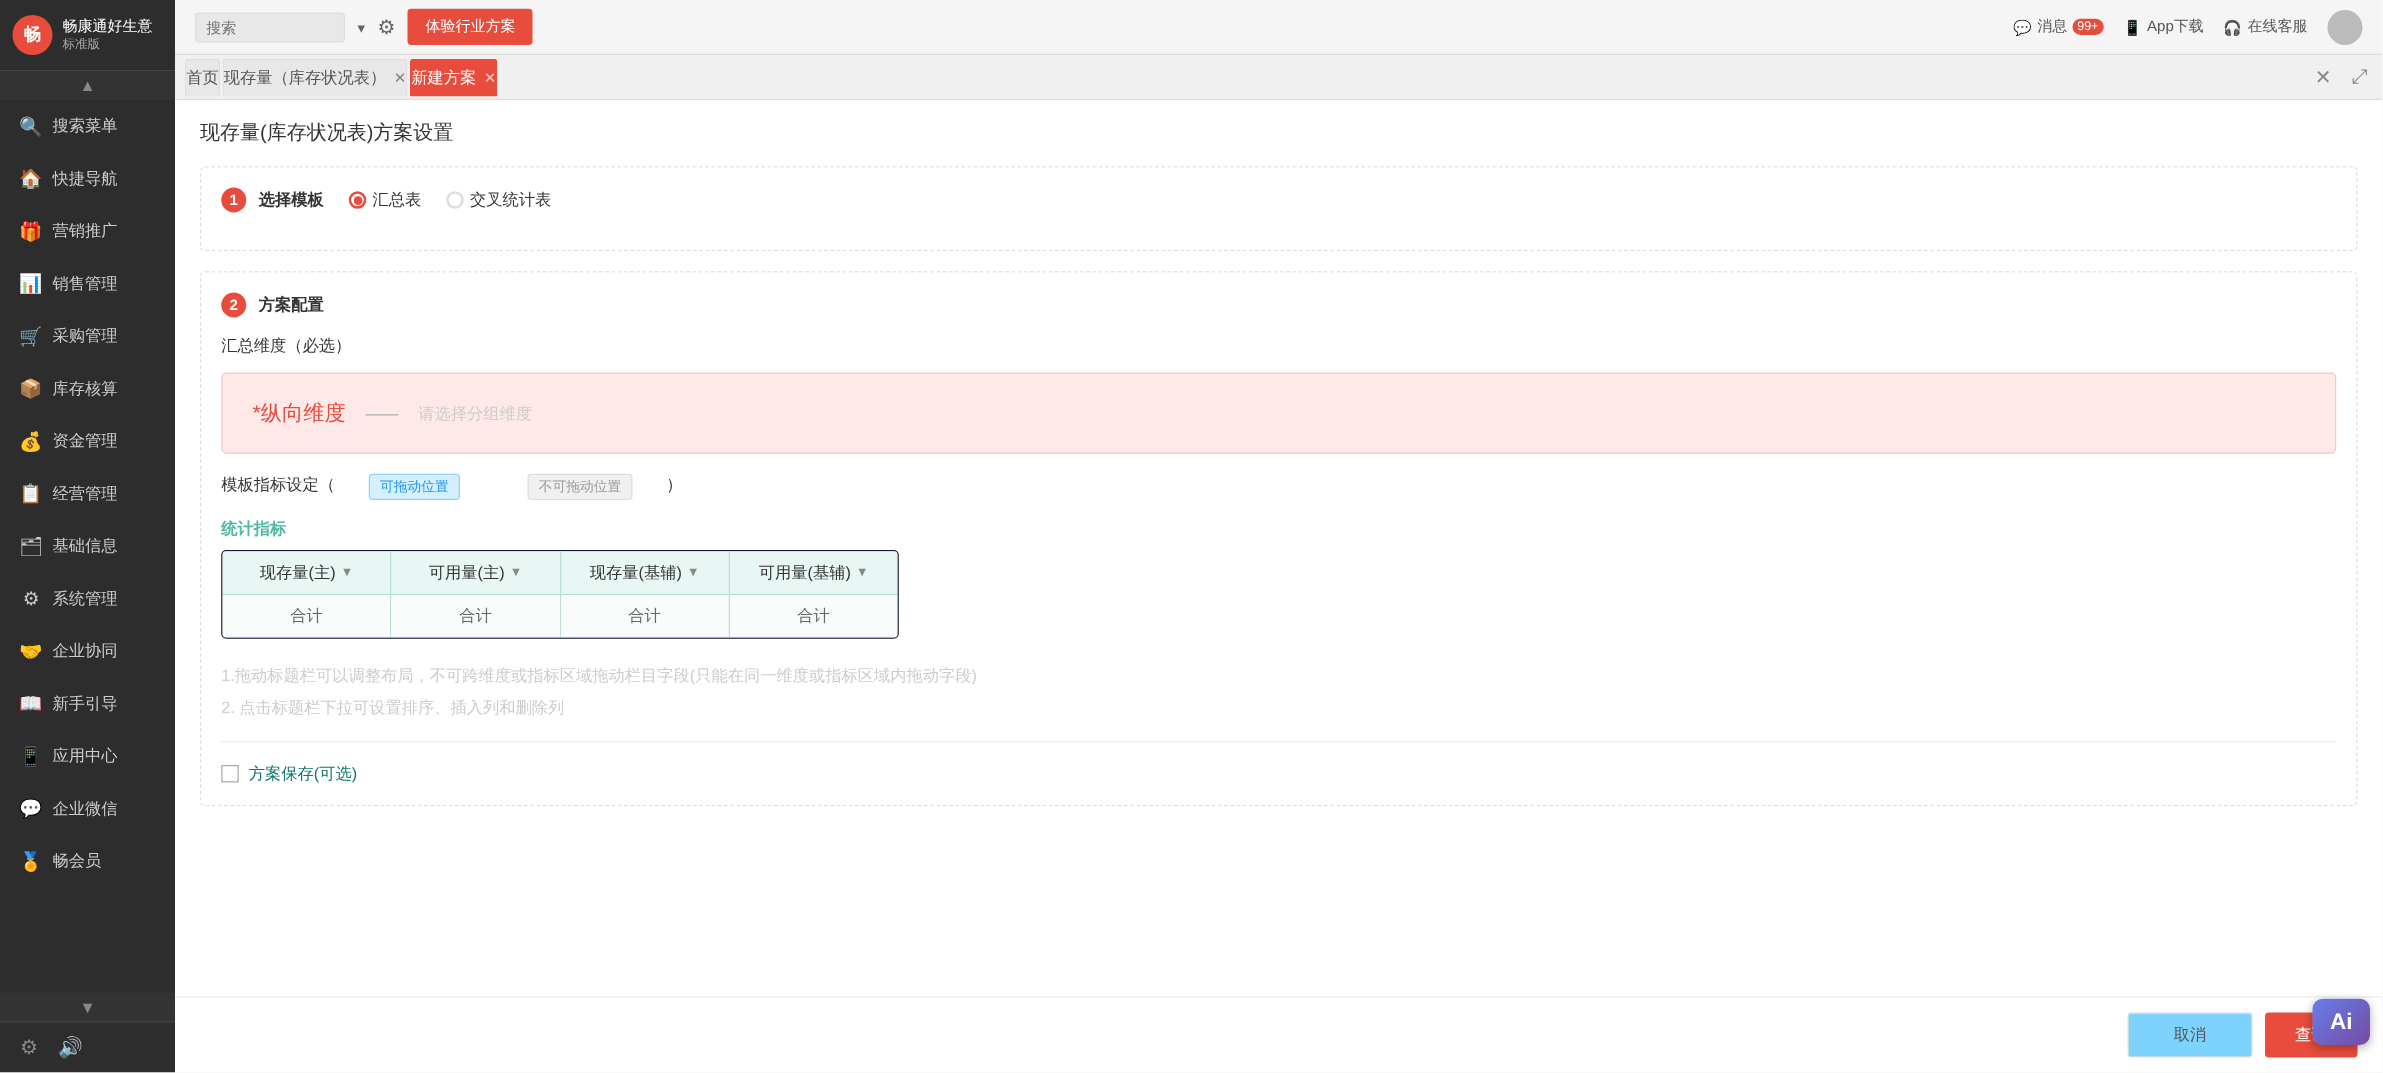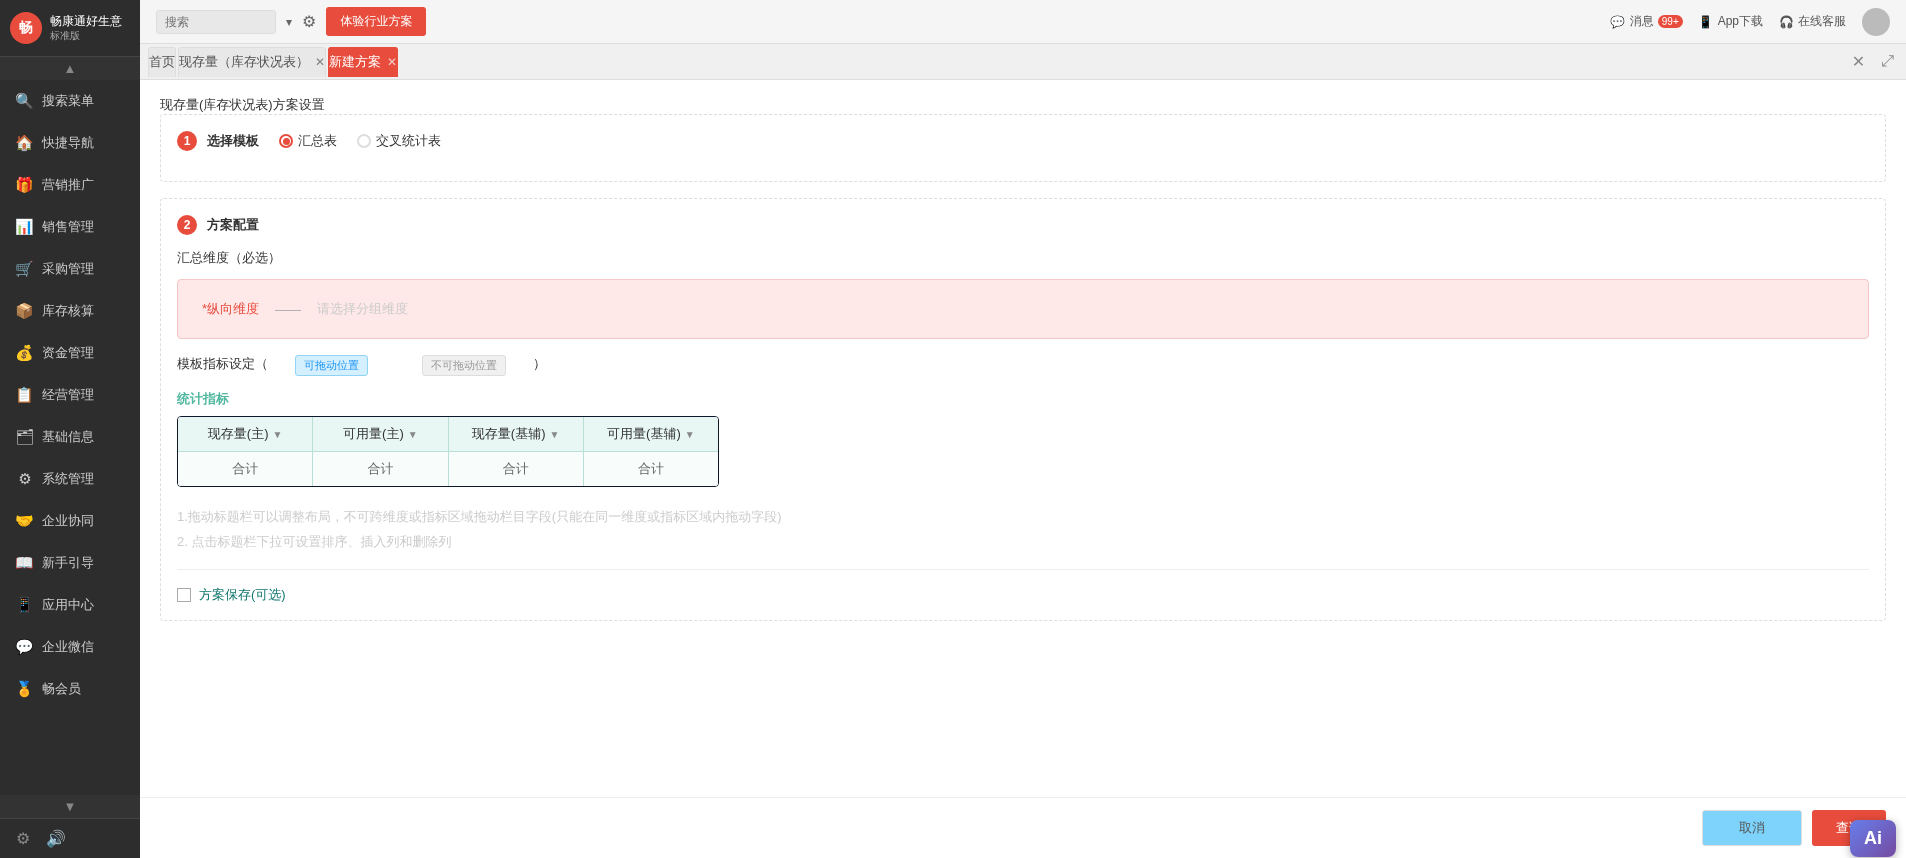--- a/index.html
+++ b/index.html
@@ -212,22 +212,23 @@
     .content {
       flex: 1;
       overflow-y: auto;
       background: white;
       padding: 0;
     }
     .content-inner {
       padding: 16px 20px;
     }
     .page-title {
-      font-size: 13px;
+      font-size: 16px;
       color: #333;
+      margin-bottom: 16px;
       font-weight: normal;
     }
 
     
     .section {
       border: 1px dashed #ddd;
       border-radius: 4px;
       padding: 16px;
       margin-bottom: 16px;
     }
@@ -307,21 +308,21 @@
       padding: 20px 24px;
       margin-bottom: 16px;
     }
     .dimension-row {
       display: flex;
       align-items: center;
       gap: 16px;
     }
     .dim-label {
       color: #e74c3c;
-      font-size: 13px;
+      font-size: 17px;
     }
     .dim-required { color: #e74c3c; }
     .dim-dash { color: #aaa; }
     .dim-placeholder { color: #ccc; font-size: 13px; }
 
     .indicator-setting {
       display: flex;
       align-items: flex-start;
       gap: 27px;
       margin-bottom: 14px;
@@ -455,21 +456,21 @@
       color: white;
       padding: 8px 24px;
       border-radius: 3px;
       font-size: 13px;
       cursor: pointer;
     }
 
     
     .ai-float {
       position: fixed;
-      bottom: 1px;
+      bottom: 22px;
       right: 10px;
       background: linear-gradient(135deg, #667eea, #764ba2);
       color: white;
       border-radius: 8px;
       padding: 8px 14px;
       font-size: 18px;
       font-weight: bold;
       cursor: pointer;
       box-shadow: 0 2px 8px rgba(0,0,0,0.3);
     }

